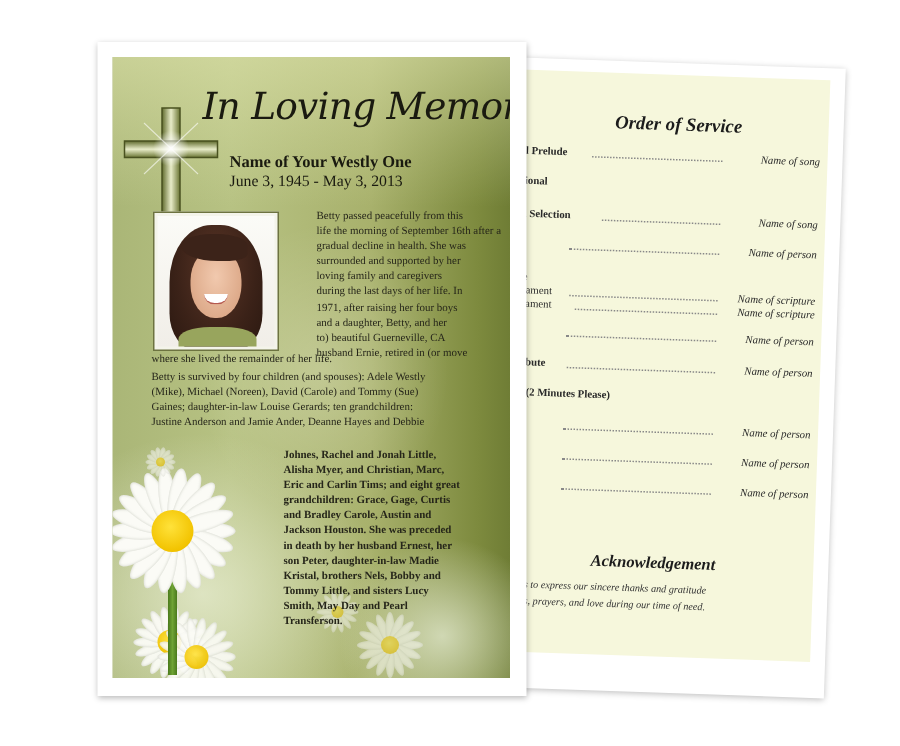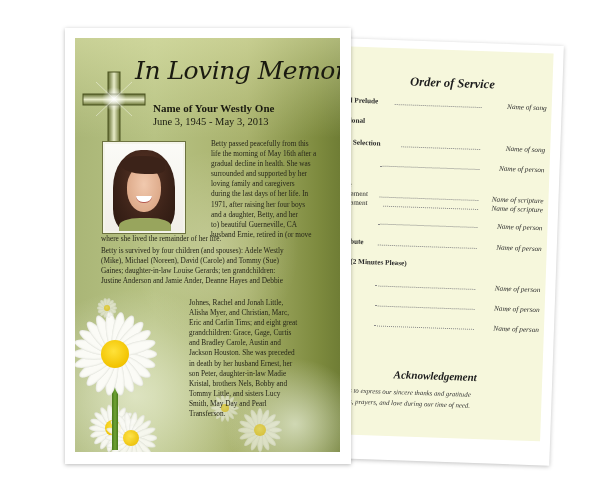--- a/index.html
+++ b/index.html
@@ -64,21 +64,21 @@
   .face { position:absolute; left:22px; top:22px; width:34px; height:46px; border-radius:46% 46% 48% 48%; background: radial-gradient(ellipse at 50% 40%, #f1c9ae 0%, #deab8b 70%, #c79173 100%); }
   .smile { position:absolute; left:31px; top:52px; width:16px; height:6px; border-radius:0 0 10px 10px; background:#ffffff; border-bottom:1px solid #b55a50; }
   .shirt { position:absolute; left:14px; top:74px; width:52px; height:20px; border-radius:40% 40% 0 0; background:#98a55d; }
   .bangs { position:absolute; left:16px; top:12px; width:44px; height:18px; border-radius:50% 50% 30% 60%; background:#3c2319; }
 
   .bio { position:absolute; font-size:7.3px; line-height:10.1px; color:#26261a; }
   .bio p { margin:0; }
   .bio1 { left:124px; top:101px; width:140px;margin-left:12px; }
   .bio2 { left:26px; top:196px; width:230px; }
   .bio3 { left:26px; top:208px; width:235px; }
-  .bio4 { left:114px; top:260px; width:150px; }
+  .bio4 { left:114px; top:260px; width:150px;font-weight:bold; }
 
   
   .daisy { position:absolute; }
   .petal { position:absolute; left:50%; top:50%; background:#fbfbf6; border-radius:50%; transform-origin:0 50%; box-shadow: inset 0 0 2px rgba(170,175,160,0.6); }
   .center { position:absolute; border-radius:50%; background: radial-gradient(circle at 45% 40%, #ffe23a, #f2c300 70%, #d8a800); }
   .stem { position:absolute; background:linear-gradient(90deg,#4a7a1c,#6fa334,#4a7a1c); }
 </style>
 </head>
 <body>
 
@@ -199,21 +199,21 @@
         <div class="hair"></div>
         <div class="shirt"></div>
         <div class="face"></div>
         <div class="bangs"></div>
         <div class="smile"></div>
       </div>
     </div>
 
     <div class="bio bio1">
       <p>Betty passed peacefully from this</p>
-      <p>life the morning of May 16th after a</p>
+      <p>life the morning of September 16th after a</p>
       <p>gradual decline in health.  She was</p>
       <p>surrounded and supported by her</p>
       <p>loving family and caregivers</p>
       <p>during the last days of her life.  In</p>
       <p>1971, after raising her four boys</p>
       <p>and a daughter, Betty, and her</p>
       <p>to) beautiful Guerneville, CA</p>
       <p>husband Ernie, retired in (or move</p>
     </div>
     <div class="bio bio2">where she lived the remainder of her life.</div>

